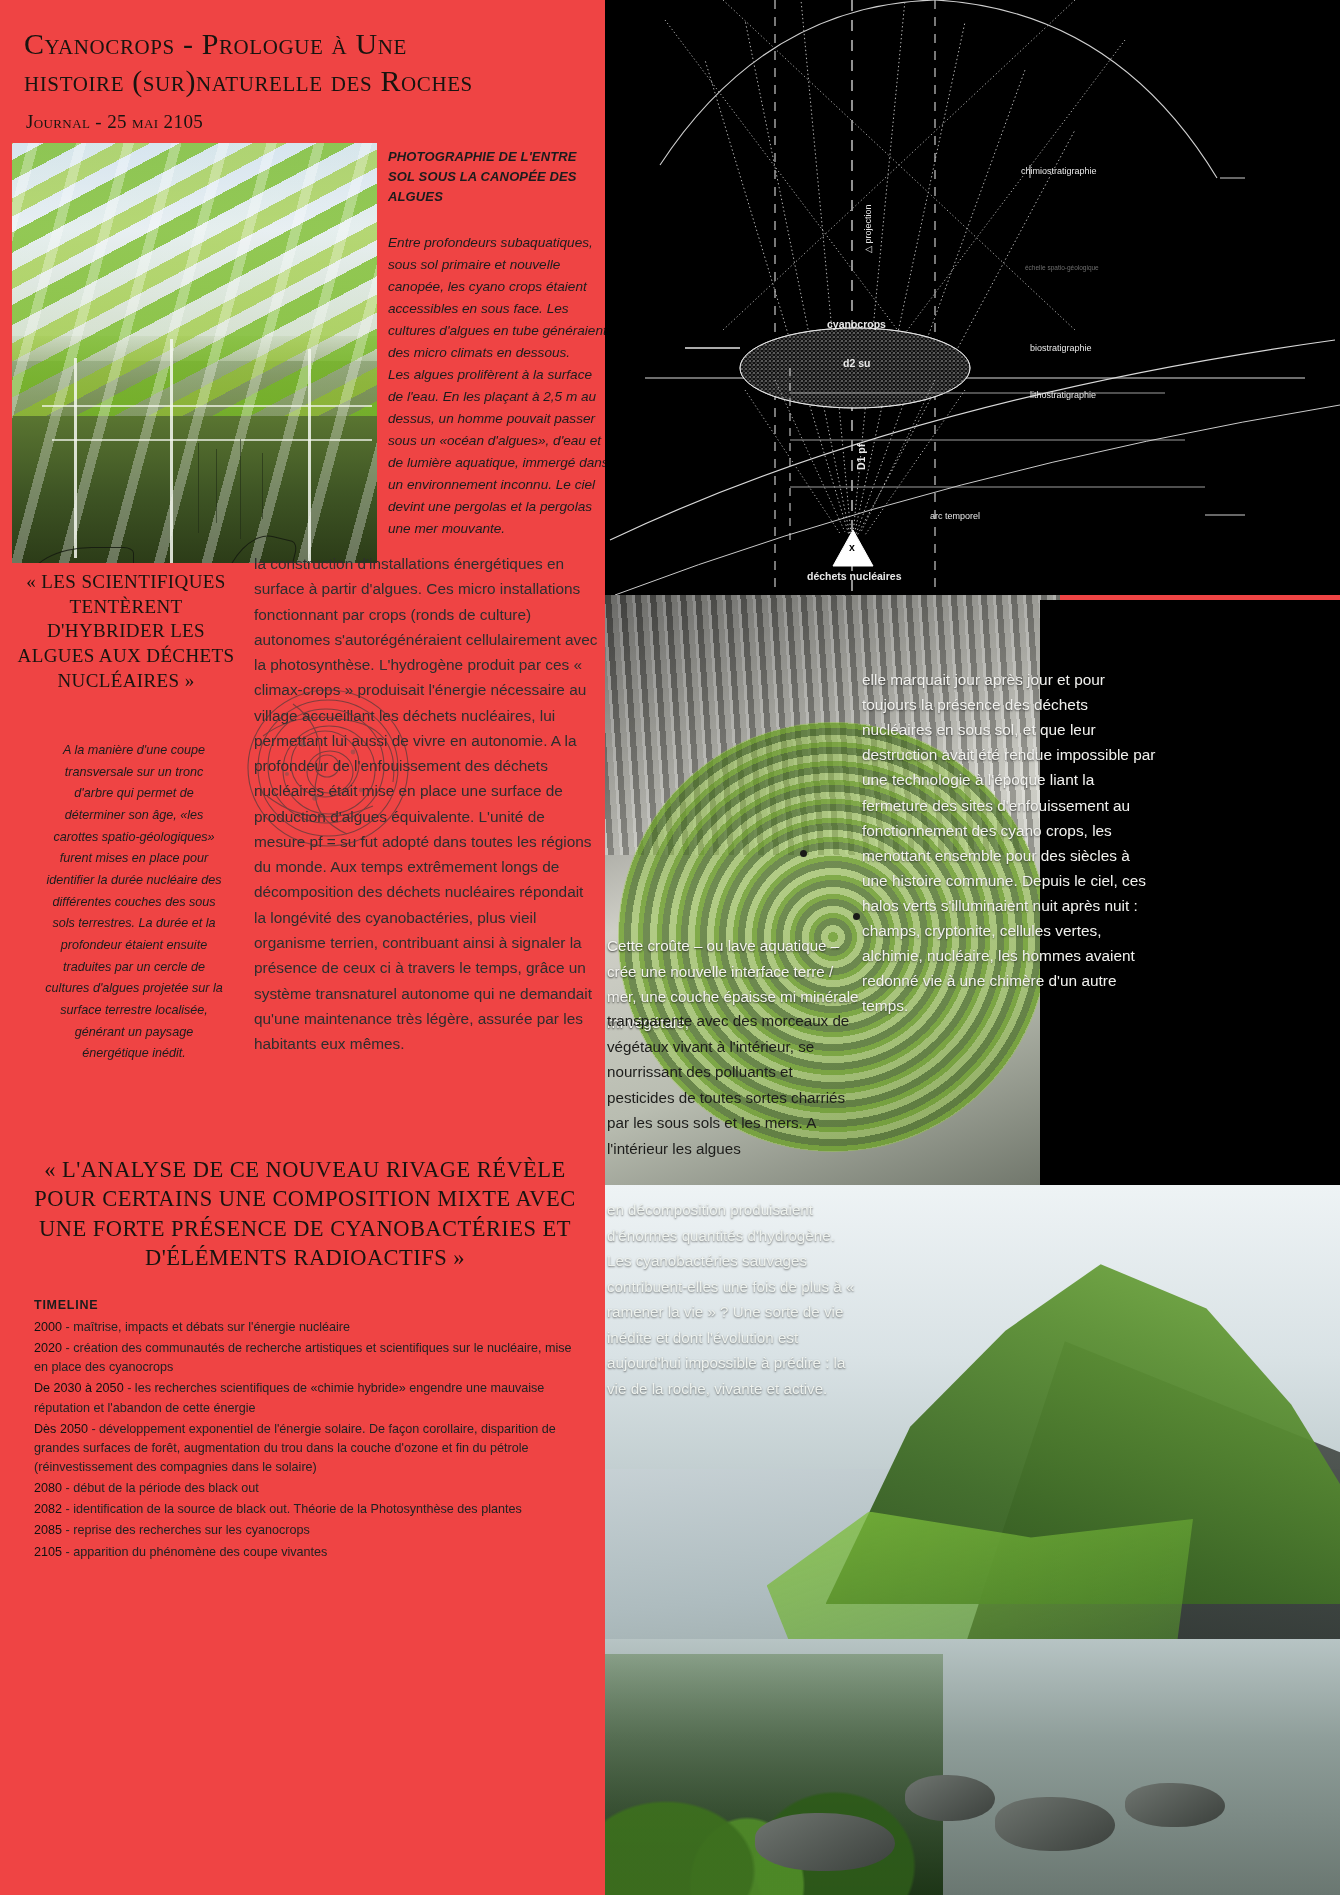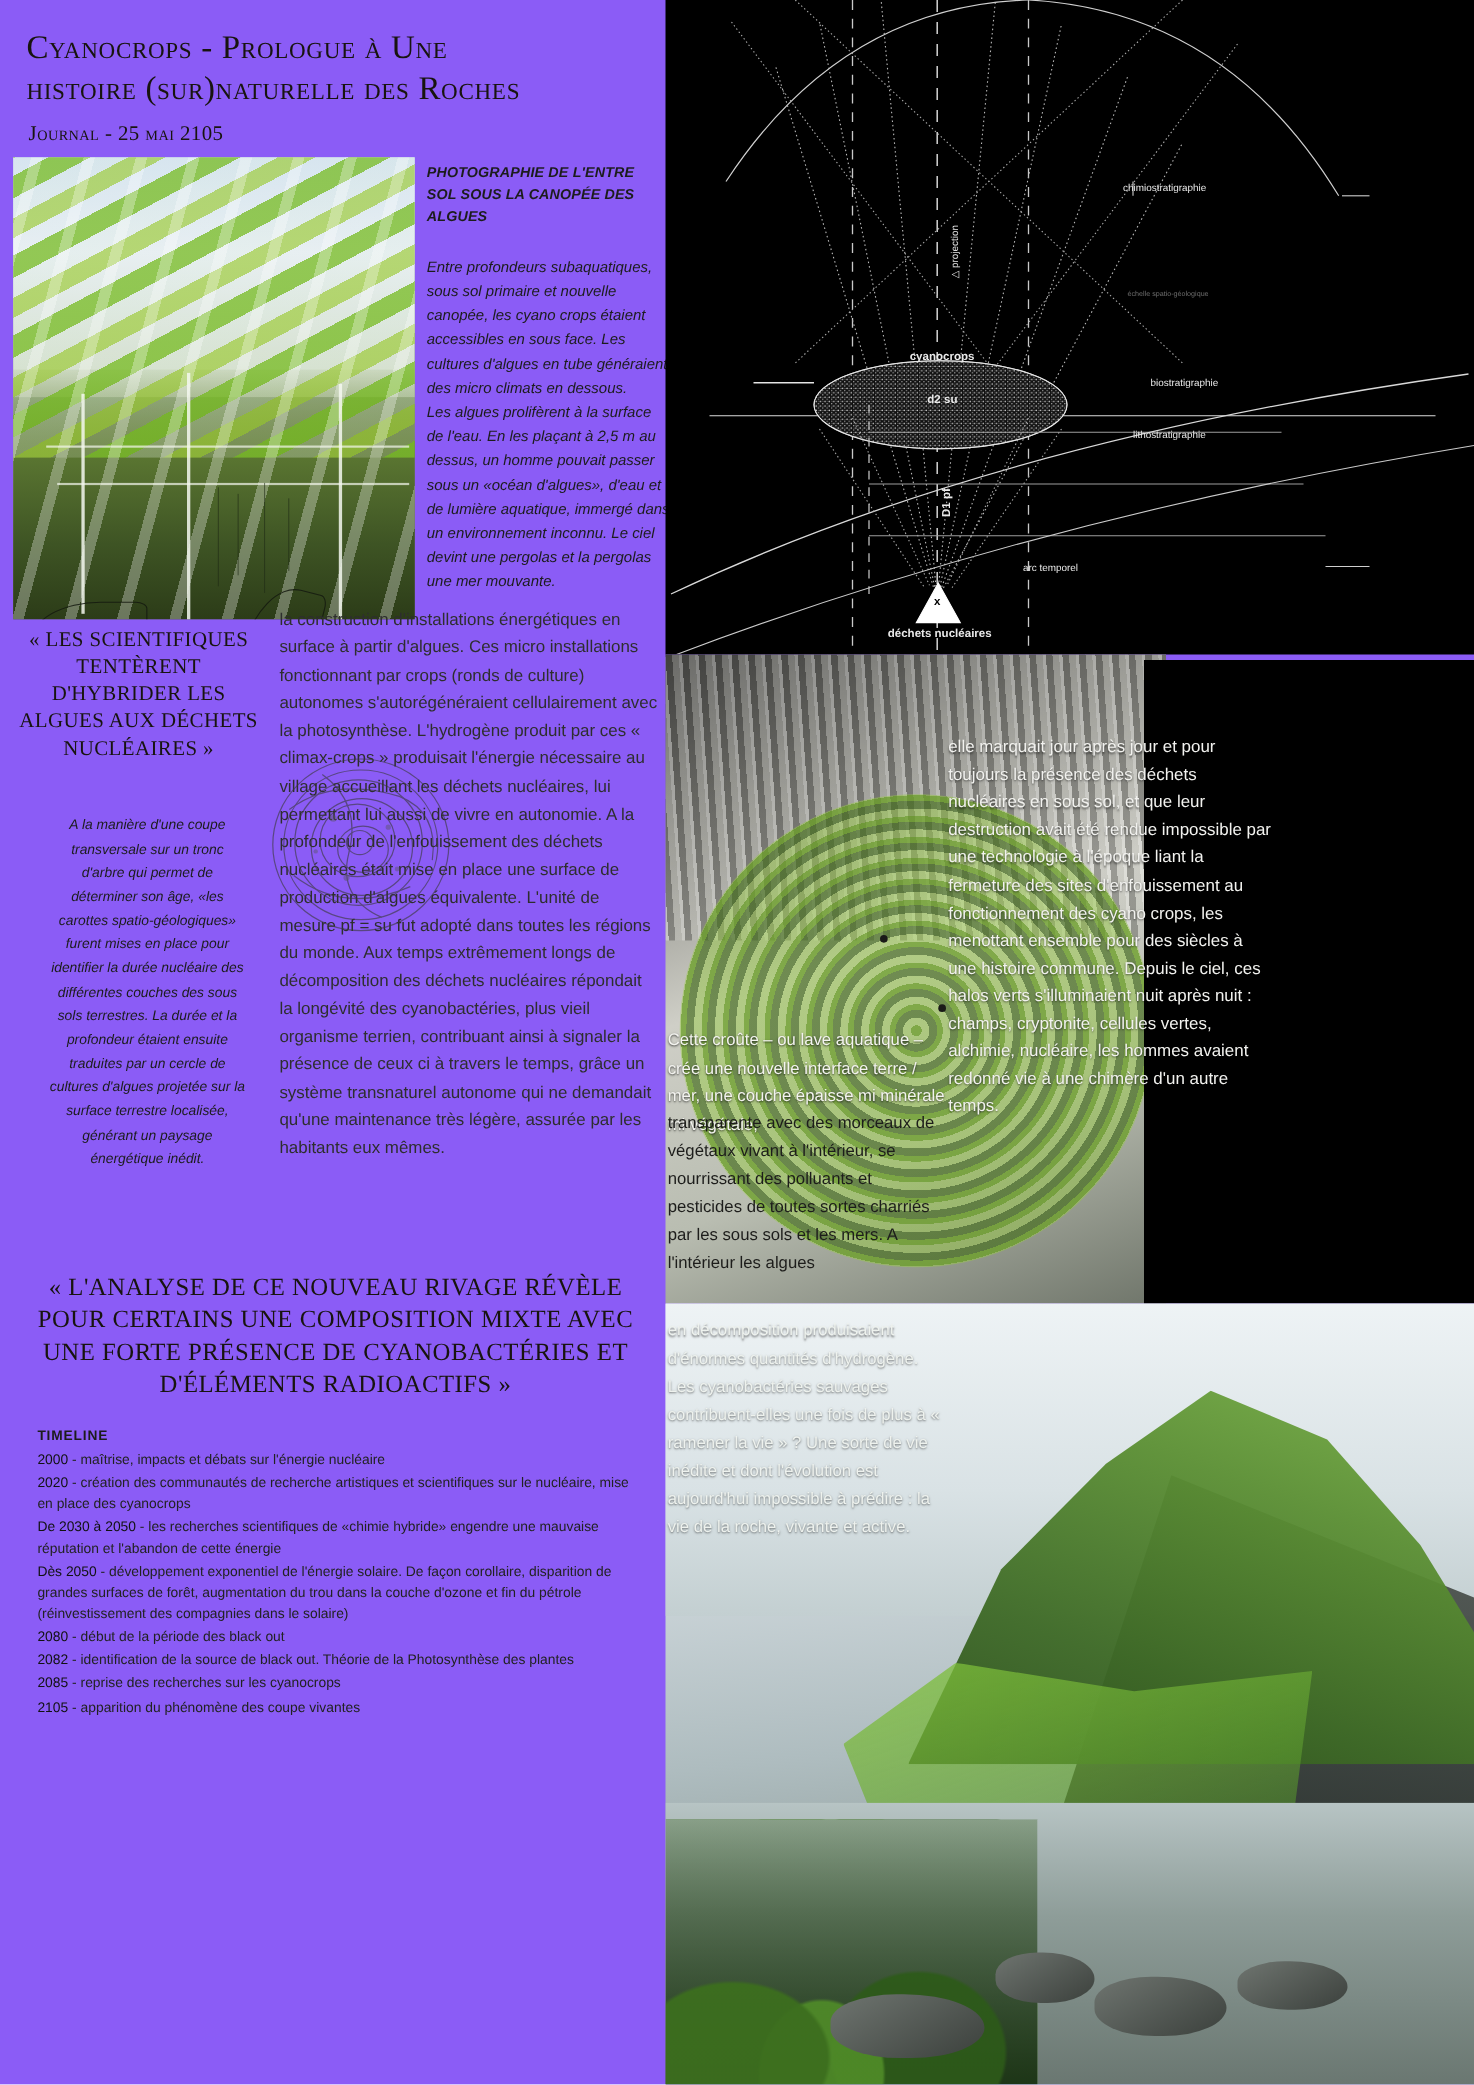--- a/index.html
+++ b/index.html
@@ -2,21 +2,21 @@
 <html><head>
 <meta charset="utf-8">
 <style>
   * { box-sizing: border-box; margin: 0; padding: 0; }
   html, body {
     width: 1340px; height: 1895px;
     background: #ffffff;
     font-family: "Liberation Sans", sans-serif;
     overflow: hidden;
   }
-  .page { position: relative; width: 1340px; height: 1895px; background: #8b5cf6; }
+  .page { position: relative; width: 1340px; height: 1895px; background: #ef4444; }
 
   
   .smallcaps {
     font-family: "Liberation Serif", serif;
     font-variant: small-caps;
     letter-spacing: .02em;
     color: #18140f;
   }
   .body-sans {
     font-family: "Liberation Sans", sans-serif;
@@ -343,21 +343,21 @@
       <line x1="80" y1="348" x2="135" y2="348" stroke="#e4e4e4" stroke-width="1.4"></line>
 
       <polygon points="248,530 268,566 228,566" fill="#ffffff" stroke="#ffffff" stroke-width="1"></polygon>
     </svg>
 
     <div class="dlabel rot" style="left:258px;top:253px;">△ projection</div>
     <div class="dlabel bold" style="left:222px;top:318px;">cyanocrops</div>
     <div class="dlabel bold" style="left:238px;top:357px;">d2 su</div>
     <div class="dlabel rot bold" style="left:250px;top:470px;">D1 pf</div>
     <div class="dlabel" style="left:416px;top:166px;">chimiostratigraphie</div>
-    <div class="dlabel" style="left:425px;top:343px;margin-left:16px;">biostratigraphie</div>
+    <div class="dlabel" style="left:425px;top:343px;">biostratigraphie</div>
     <div class="dlabel" style="left:425px;top:390px;">lithostratigraphie</div>
     <div class="dlabel" style="left:420px;top:264px;color:#6e6e6e;font-size:6.5px;">échelle spatio-géologique</div>
     <div class="dlabel" style="left:325px;top:511px;">arc temporel</div>
     <div class="dlabel bold" style="left:202px;top:570px;">déchets nucléaires</div>
     <div class="dlabel bold" style="left:244px;top:541px;color:#000;">x</div>
   </div>
 
   <div class="quote1 smallcaps">« LES SCIENTIFIQUES TENTÈRENT D'HYBRIDER LES ALGUES AUX DÉCHETS NUCLÉAIRES »</div>
   <div class="sidenote body-sans">A la manière d'une coupe transversale sur un tronc d'arbre qui permet de déterminer son âge, «les carottes spatio-géologiques» furent mises en place pour identifier la durée nucléaire des différentes couches des sous sols terrestres. La durée et la profondeur étaient ensuite traduites par un cercle de cultures d'algues projetée sur la surface terrestre localisée, générant un paysage énergétique inédit.</div>
 

